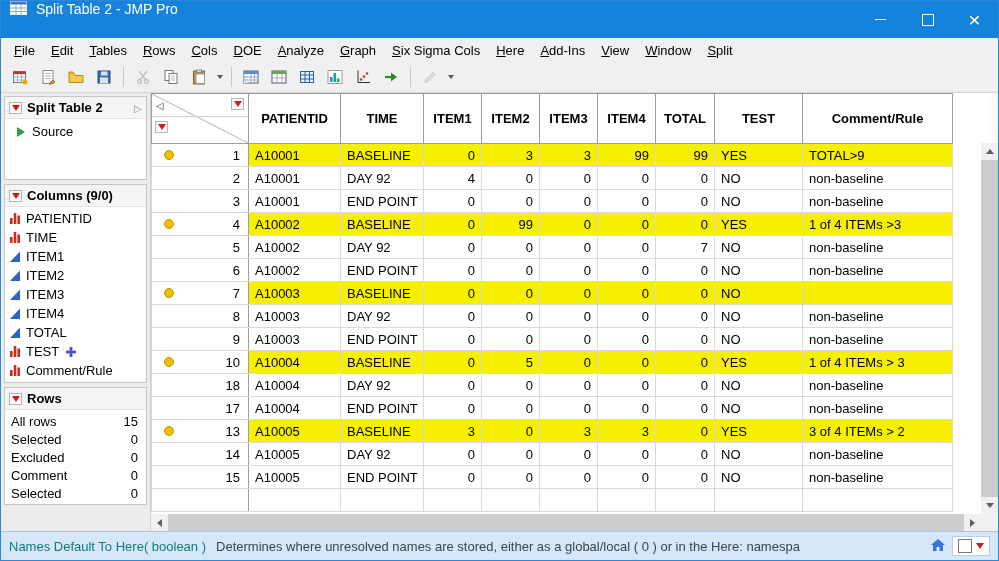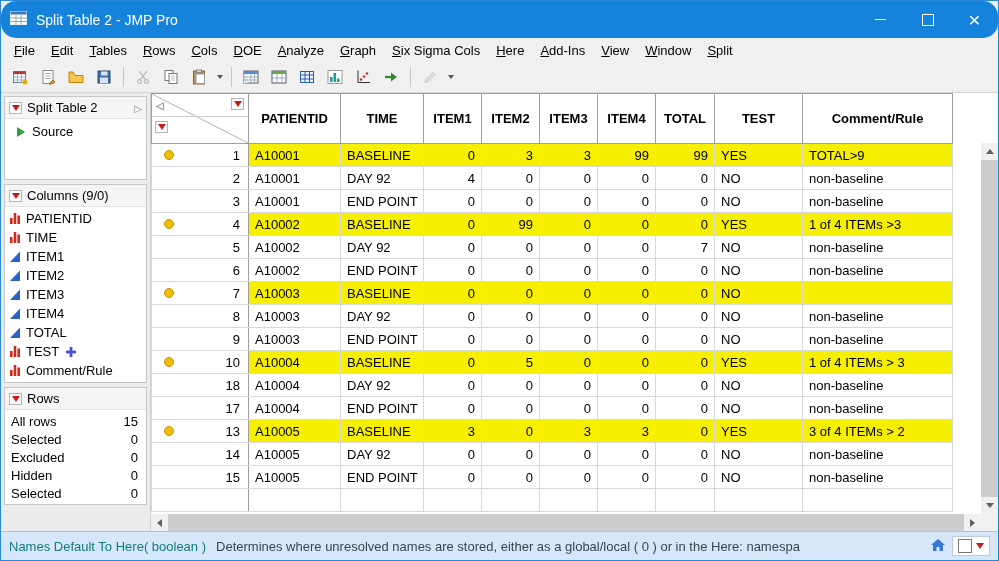--- a/index.html
+++ b/index.html
@@ -1,20 +1,20 @@
 <!DOCTYPE html>
 <html><head>
 <meta charset="utf-8">
 <style>
   html,body{margin:0;padding:0;background:#fff;}
   .window{width:999px;height:561px;box-sizing:border-box;border:1px solid #2b88d8;display:flex;flex-direction:column;
     font-family:"Liberation Sans",sans-serif;font-size:13px;color:#000;overflow:hidden;background:#f0f0f0;}
 
   
-  .titlebar{height:37px;flex:0 0 auto;background:var(--titlebar,#1583dc);display:flex;align-items:center;padding-left:9px;color:#fff;border-radius:15px;}
+  .titlebar{height:37px;flex:0 0 auto;background:var(--titlebar,#1583dc);display:flex;padding-left:9px;color:#fff;}
   .title-text{margin-left:8px;font-size:14px;}
   .win-controls{margin-left:auto;display:flex;height:100%;}
   .win-btn{width:47px;display:flex;align-items:center;justify-content:center;}
   .glyph-min{width:11px;height:1px;background:#fff;display:block;}
   .glyph-max{width:10px;height:10px;border:1px solid #fff;display:block;}
   .glyph-close::after{content:"×";font-size:21px;line-height:1;font-weight:400;}
 
   
   .menubar{height:24px;flex:0 0 auto;background:#f0f0f0;display:flex;align-items:center;padding-left:5px;}
   .menu-item{padding:3px 8px;cursor:default;display:inline-block;}
@@ -29,21 +29,21 @@
   .tb-caret::after{content:"";border-left:3.5px solid transparent;border-right:3.5px solid transparent;border-top:4px solid #555;}
 
   
   .content{flex:1;min-height:0;display:flex;background:#e9e9e9;}
 
   
   .sidebar{width:150px;flex:0 0 auto;box-sizing:border-box;background:#ececec;border-right:1px solid #cfcfcf;
     padding:3px;display:flex;flex-direction:column;gap:4px;}
   .panel{background:#fff;border:1px solid #c6c6c6;}
   .panel-header{height:21px;display:flex;align-items:center;gap:5px;padding:0 4px;background:#f5f5f5;border-bottom:1px solid #e3e3e3;}
-  .panel-title{font-weight:normal;}
+  .panel-title{font-weight:bold;}
   .rtri-btn{width:13px;height:12px;min-width:13px;background:#fcfcfc;border:1px solid #b5b5b5;box-sizing:border-box;
     display:inline-flex;align-items:center;justify-content:center;}
   .rtri-btn::after{content:"";width:0;height:0;border-left:4px solid transparent;border-right:4px solid transparent;border-top:6px solid #c41e1e;}
   .collapse-right{margin-left:auto;}
   .collapse-right::after{content:"▷";font-size:10px;color:#8d8d8d;}
   .tp-body{height:60px;}
   .source-item{display:flex;align-items:center;gap:7px;padding:5px 6px 0 12px;}
   .gtri{width:0;height:0;border-top:5px solid transparent;border-bottom:5px solid transparent;border-left:8px solid #2f9e44;}
   .col-item{display:flex;align-items:center;gap:5px;height:19px;padding:0 4px;}
   .col-icon{width:12px;display:inline-flex;}
@@ -385,21 +385,21 @@
             </div>
             <div class="stat-row">
               <span class="stat-label">Selected</span>
               <span class="stat-value">0</span>
             </div>
             <div class="stat-row">
               <span class="stat-label">Excluded</span>
               <span class="stat-value">0</span>
             </div>
             <div class="stat-row">
-              <span class="stat-label">Hidden</span>
+              <span class="stat-label">Comment</span>
               <span class="stat-value">0</span>
             </div>
             <div class="stat-row">
               <span class="stat-label">Selected</span>
               <span class="stat-value">0</span>
             </div>
           </div>
       </div>
 
     </div>

